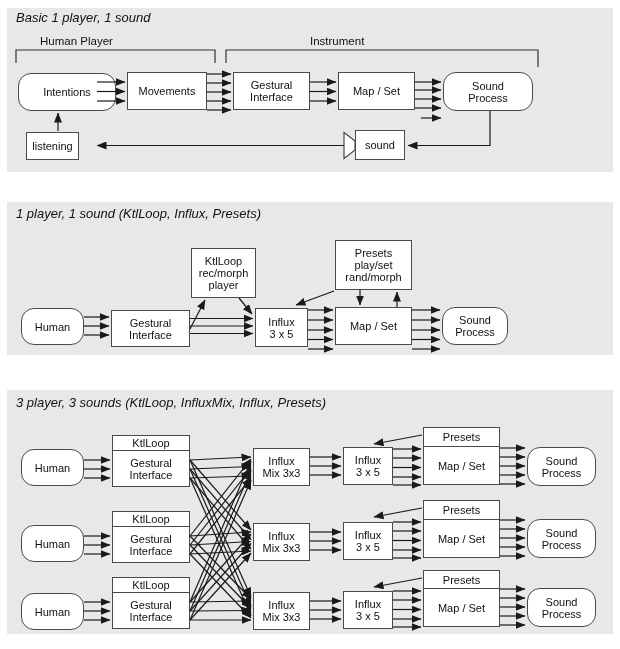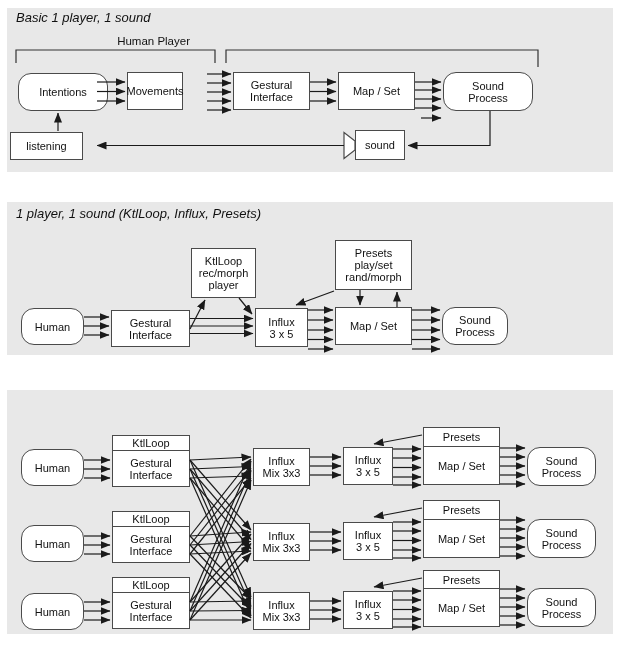--- a/index.html
+++ b/index.html
@@ -3,61 +3,63 @@
 <meta charset="utf-8">
 <style>
   html,body{margin:0;padding:0;background:#fff;}
   .stage{position:relative;width:620px;height:649px;background:#ffffff;
          font-family:"Liberation Sans",sans-serif;color:#111;overflow:hidden;}
   .panel{position:absolute;left:7px;width:606px;background:#e8e8e8;}
   #panel1{top:8px;height:164px;}
   #panel2{top:202px;height:153px;}
   #panel3{top:390px;height:244px;}
   .ptitle{position:absolute;font-size:13px;font-style:italic;white-space:nowrap;color:#111;}
-  .blabel{position:absolute;font-size:11.5px;text-align:right;color:#111;}
+  .blabel{position:absolute;font-size:11.5px;text-align:left;color:#111;}
   .box{position:absolute;box-sizing:border-box;background:#fff;border:1.3px solid #4a4a4a;
        display:flex;flex-direction:column;align-items:center;justify-content:center;
        text-align:center;font-size:11px;line-height:12px;white-space:nowrap;color:#111;}
   .round{border-radius:13px;}
   .combo{padding:0;align-items:stretch;justify-content:flex-start;}
   .combo-head{height:14px;border-bottom:1.3px solid #4a4a4a;display:flex;align-items:center;justify-content:center;}
   .combo-body{flex:1;display:flex;flex-direction:column;align-items:center;justify-content:center;}
   svg.overlay{position:absolute;left:0;top:0;pointer-events:none;}
 </style>
 </head>
 <body>
 
 <div class="stage">
 
   <div class="panel" id="panel1"></div>
   <div class="panel" id="panel2"></div>
   <div class="panel" id="panel3"></div>
 
   <div class="ptitle" style="left:16px;top:10px">Basic 1 player, 1 sound</div>
   <div class="blabel" style="left:40px;top:35px;width:150px">Human Player</div>
+  <div class="blabel" style="left:310px;top:35px;width:150px">Instrument</div>
   <div class="ptitle" style="left:16px;top:206px">1 player, 1 sound (KtlLoop, Influx, Presets)</div>
-
-  <div class="box round" style="left:18px;top:73px;width:90px;height:38px">
+  <div class="ptitle" style="left:16px;top:395px">3 player, 3 sounds (KtlLoop, InfluxMix, Influx, Presets)</div>
+
+  <div class="box round" style="left:18px;top:73px;width:98px;height:38px">
     <span>Intentions</span>
     </div>
-  <div class="box" style="left:127px;top:72px;width:56px;height:38px">
+  <div class="box" style="left:127px;top:72px;width:80px;height:38px">
     <span>Movements</span>
     </div>
   <div class="box" style="left:233px;top:72px;width:77px;height:38px">
     <span>Gestural</span>
     <span>Interface</span>
     </div>
   <div class="box" style="left:338px;top:72px;width:77px;height:38px">
     <span>Map / Set</span>
     </div>
   <div class="box round" style="left:443px;top:72px;width:90px;height:39px">
     <span>Sound</span>
     <span>Process</span>
     </div>
-  <div class="box" style="left:10px;top:132px;width:73px;height:28px">
+  <div class="box" style="left:26px;top:132px;width:53px;height:28px">
     <span>listening</span>
     </div>
   <div class="box" style="left:355px;top:130px;width:50px;height:30px">
     <span>sound</span>
     </div>
 
   <div class="box round" style="left:21px;top:308px;width:63px;height:37px">
     <span>Human</span>
     </div>
   <div class="box" style="left:111px;top:310px;width:79px;height:37px">

